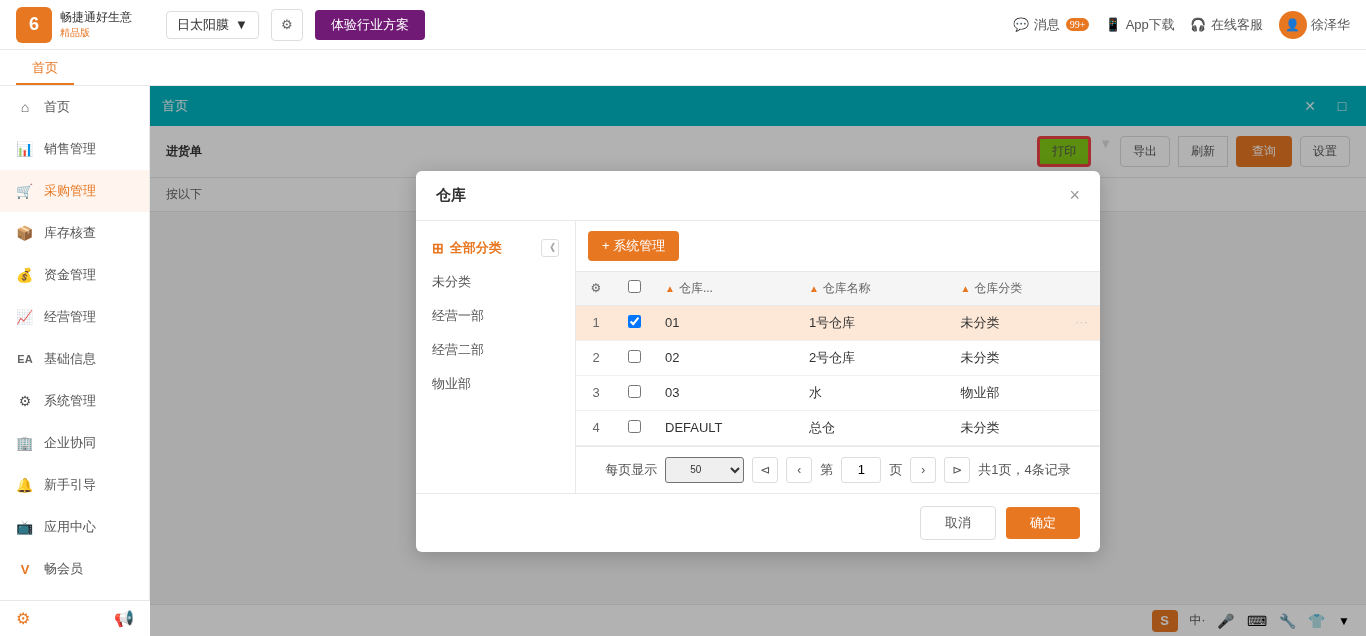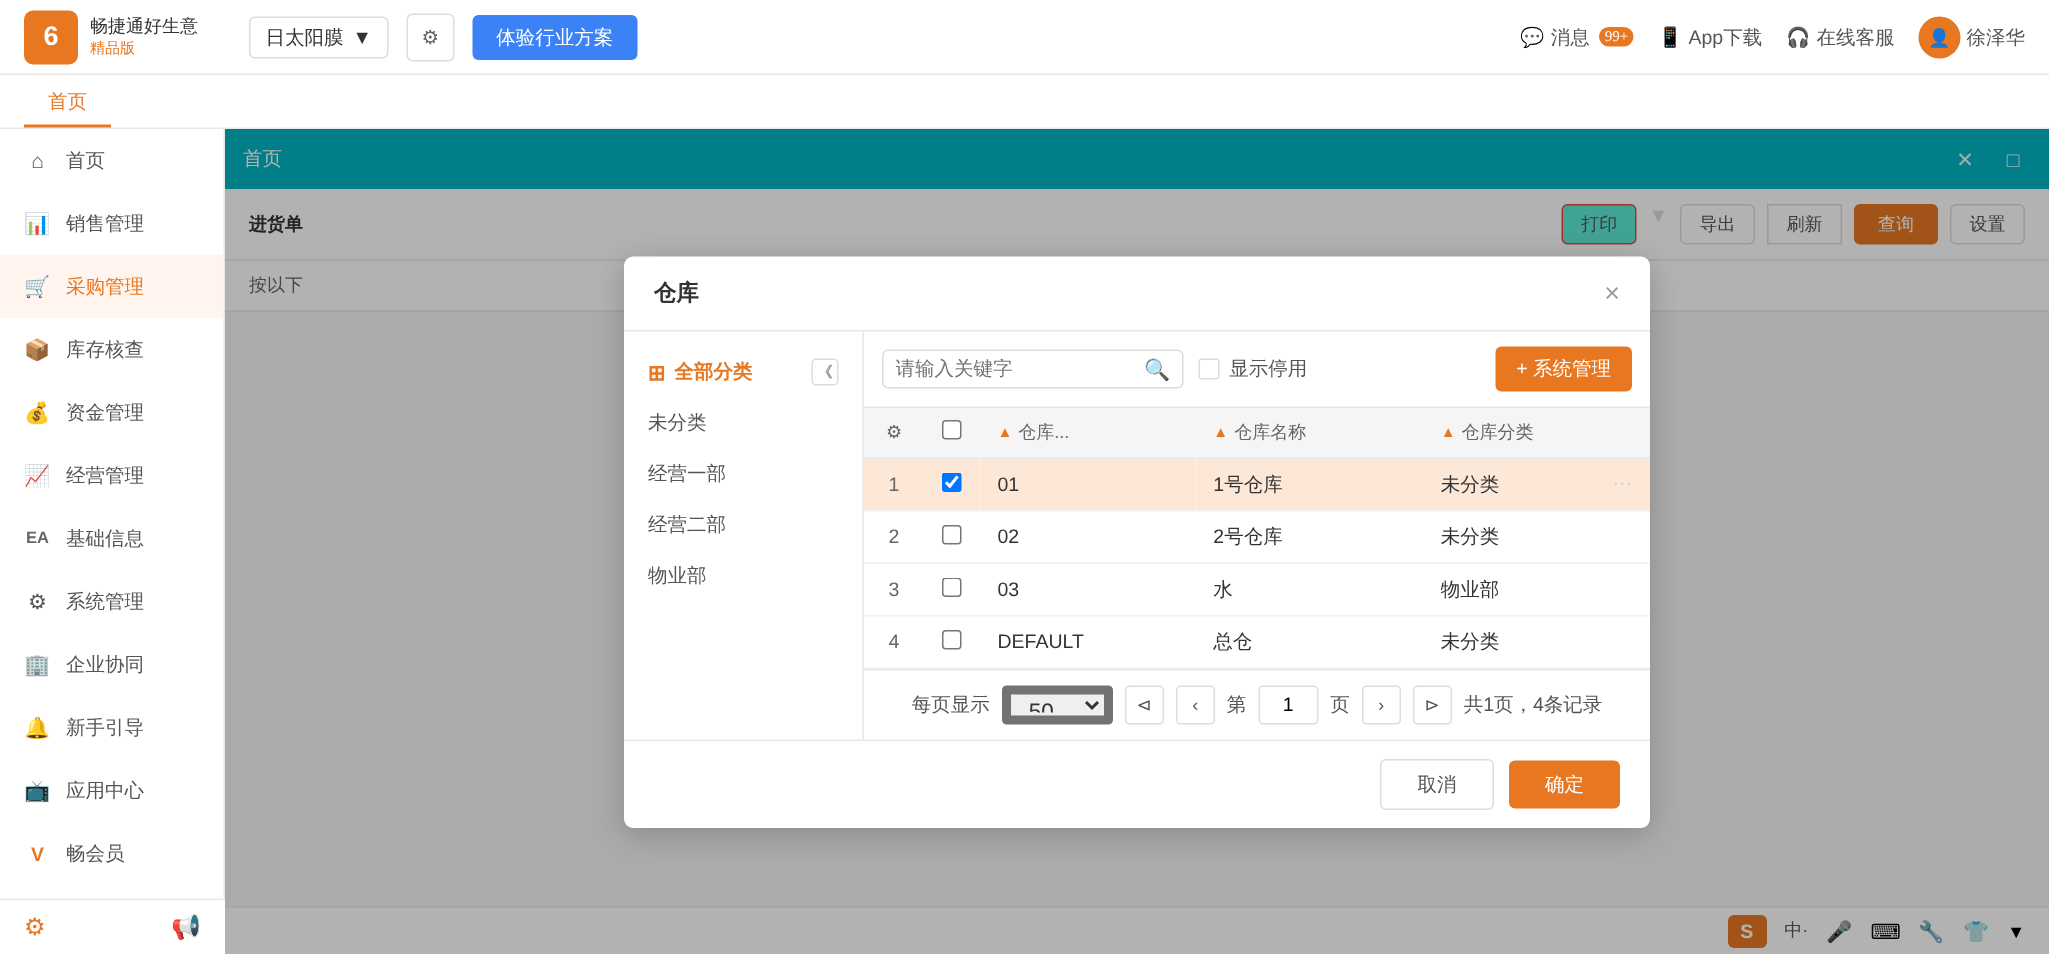--- a/index.html
+++ b/index.html
@@ -43,21 +43,21 @@
       padding: 4px 10px; cursor: pointer; color: #333;
       gap: 6px; font-size: 13px;
     }
     .gear-btn {
       width: 32px; height: 32px;
       border: 1px solid #ddd; border-radius: 4px;
       display: flex; align-items: center; justify-content: center;
       cursor: pointer; color: #666;
     }
     .industry-btn {
-      background: #3b82f6; color: #fff;
+      background: #701a75; color: #fff;
       border: none; border-radius: 4px;
       padding: 6px 16px; cursor: pointer; font-size: 13px;
     }
     .header-right {
       display: flex; align-items: center; gap: 16px;
     }
     .msg-area { display: flex; align-items: center; gap: 4px; cursor: pointer; color: #555; font-size: 13px; position: relative; }
     .badge { background: #e87722; color: #fff; font-size: 10px; border-radius: 8px; padding: 1px 4px; margin-left: 2px; font-family: Liberation Serif, serif; }
     .user-area { display: flex; align-items: center; gap: 4px; cursor: pointer; color: #555; font-size: 13px; }
     .avatar { width: 28px; height: 28px; border-radius: 50%; background: #e87722; display: flex; align-items: center; justify-content: center; color: #fff; font-size: 12px; }
@@ -116,21 +116,21 @@
     
     .page-header {
       background: #fff;
       padding: 10px 16px;
       display: flex;
       align-items: center;
       justify-content: space-between;
       border-bottom: 1px solid #e8e8e8;
     }
     .page-actions { display: flex; gap: 8px; }
-    .btn-print { padding: 4px 12px; border: 1px solid #ef4444; border-radius: 4px; background: #5eead4; cursor: pointer; color: #555; font-size: 12px; }
+    .btn-print { padding: 4px 12px; border: 3px solid #ef4444; border-radius: 4px; background: #84cc16; cursor: pointer; color: #555; font-size: 12px; }
     .btn-export { padding: 4px 12px; border: 1px solid #ddd; border-radius: 4px; background: #fff; cursor: pointer; color: #555; font-size: 12px; }
     .btn-refresh { padding: 4px 12px; border: 1px solid #ddd; border-radius: 0; background: #fff; cursor: pointer; color: #555; font-size: 12px; }
     .btn-query { padding: 0 16px; border: none; border-radius: 4px; background: #e87722; cursor: pointer; color: #fff; font-size: 12px; }
     .btn-set { padding: 4px 12px; border: 1px solid #ddd; border-radius: 4px; background: #fff; cursor: pointer; color: #555; font-size: 12px; }
 
     
     .sub-header {
       background: #fff;
       padding: 8px 16px;
       font-size: 12px;
@@ -250,22 +250,22 @@
       border: 1px solid #ddd; border-radius: 3px;
       display: flex; align-items: center; justify-content: center;
       cursor: pointer; color: #555; font-size: 12px;
     }
     .page-input {
       width: 40px; height: 26px;
       border: 1px solid #ddd; border-radius: 3px;
       text-align: center; font-size: 13px;
     }
     .per-page-select {
-      border: 6px solid #737373; border-radius: 3px;
-      padding: 2px 8px; font-size: 15px; color: #333;
+      border: 1px solid #737373; border-radius: 3px;
+      padding: 2px 20px; font-size: 10px; color: #333;
       height: 26px;
     }
 
     
     .modal-footer {
       display: flex; align-items: center; justify-content: flex-end;
       padding: 12px 20px;
       border-top: 1px solid #e8e8e8;
       gap: 10px;
     }
@@ -435,30 +435,20 @@
               <span>经营二部</span>
             </div>
             <div class="modal-sidebar-item">
               <span>物业部</span>
             </div>
           </div>
 
           <div class="modal-content-area">
 
             <div class="modal-toolbar">
-              <div class="modal-search-left">
-                <div class="search-input-wrap">
-                  <input type="text" placeholder="请输入关键字" style="">
-                  <span class="search-icon">🔍</span>
-                </div>
-                <div class="show-disabled">
-                  <div class="checkbox"></div>
-                  <span>显示停用</span>
-                </div>
-              </div>
               <button class="btn-new-warehouse">+ 系统管理</button>
             </div>
 
             <div class="modal-table">
               <table>
                 <thead>
                   <tr>
                     <th class="col-num"><span>⚙</span></th>
                     <th class="col-check"><input type="checkbox" style=""></th>
                     <th>

